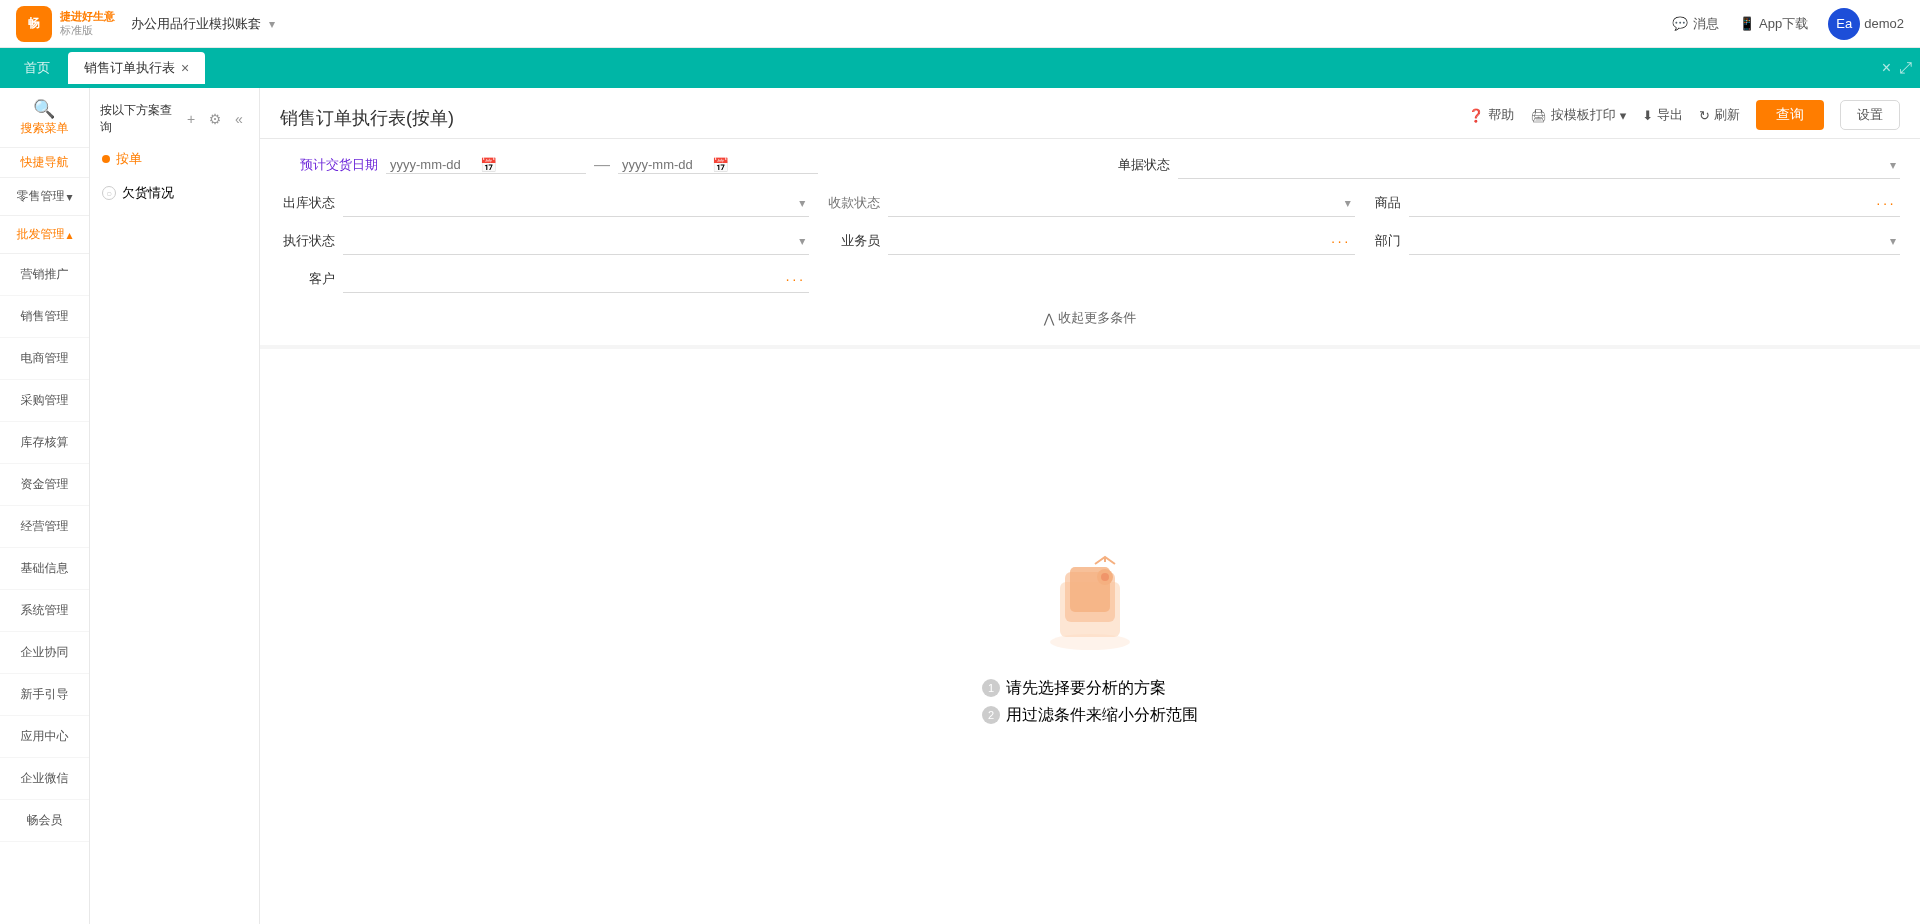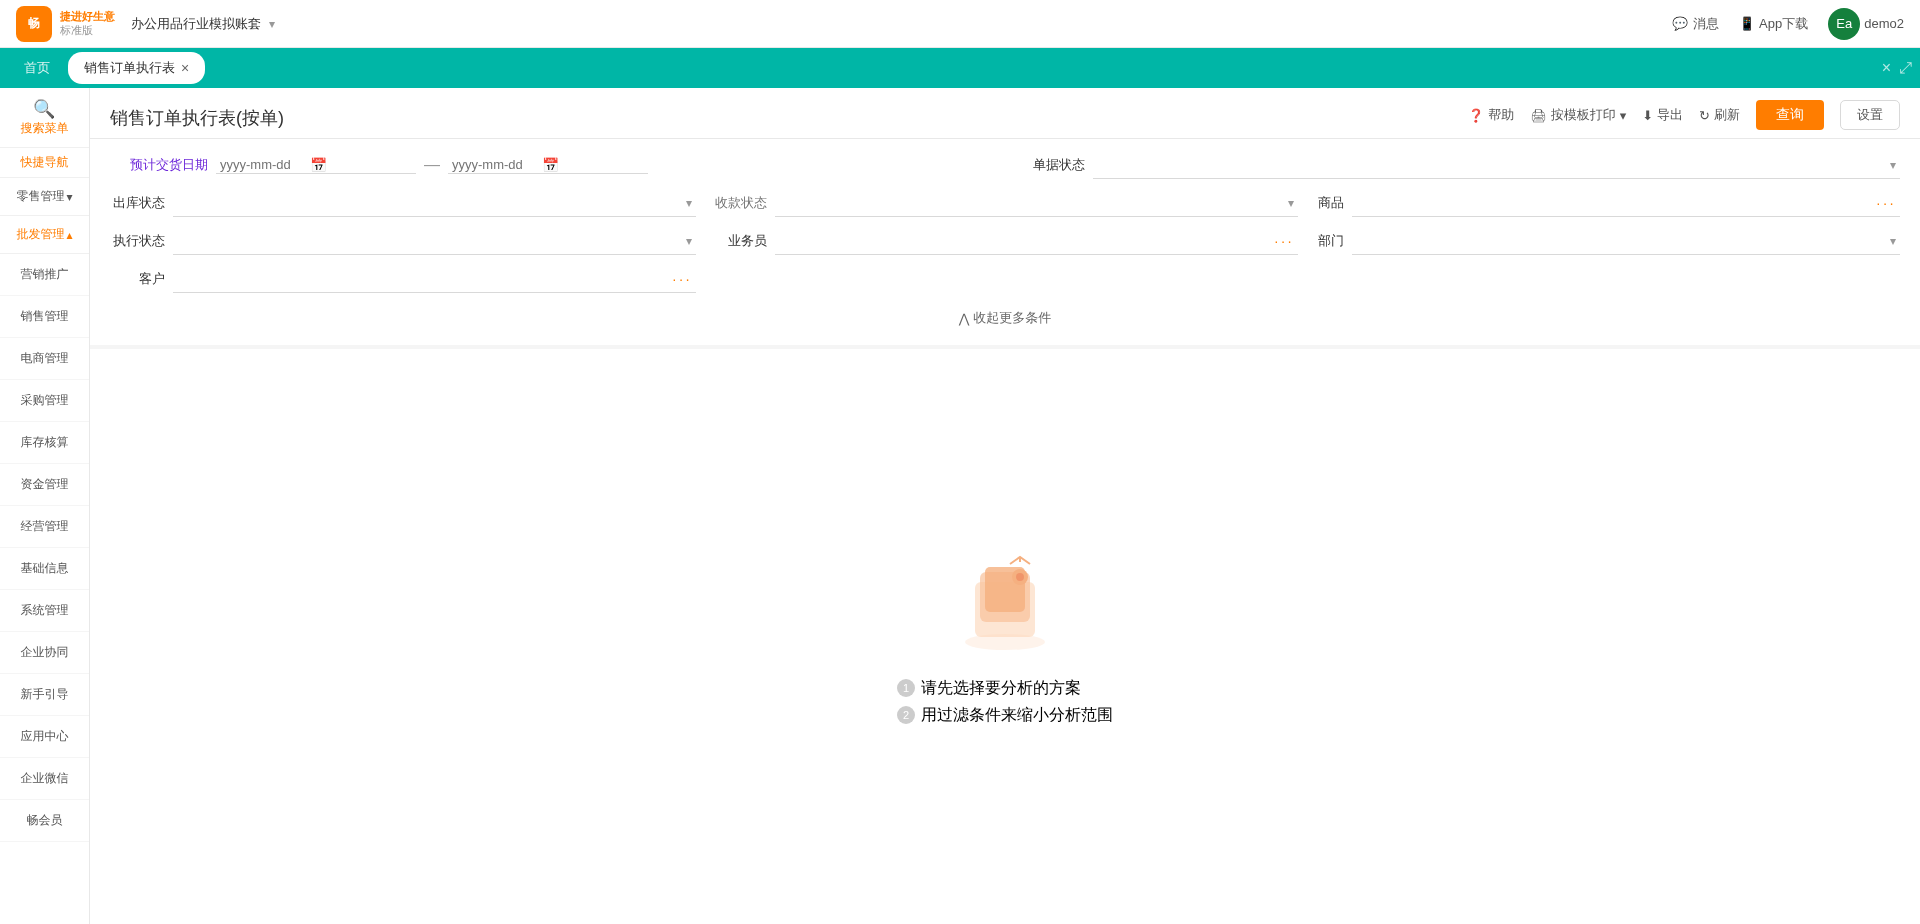--- a/index.html
+++ b/index.html
@@ -13,21 +13,21 @@
       align-items: center;
       justify-content: space-between;
       padding: 0 16px;
       border-bottom: 1px solid #e8e8e8;
       flex-shrink: 0;
     }
     .topbar-left { display: flex; align-items: center; gap: 8px; }
     .topbar-logo { width: 36px; height: 36px; background: #ff7d00; border-radius: 8px; display: flex; align-items: center; justify-content: center; color: #fff; font-size: 12px; font-weight: bold; }
     .topbar-right { display: flex; align-items: center; gap: 20px; }
     .topbar-right-item { display: flex; align-items: center; gap: 4px; font-size: 13px; color: #555; cursor: pointer; }
-    .topbar-avatar { width: 32px; height: 32px; border-radius: 50%; background: #15803d; display: flex; align-items: center; justify-content: center; color: #fff; font-size: 13px; }
+    .topbar-avatar { width: 32px; height: 32px; border-radius: 50%; background: #1d4ed8; display: flex; align-items: center; justify-content: center; color: #fff; font-size: 13px; }
 
     
     .navtabs {
       height: 40px;
       background: #00b6a6;
       display: flex;
       align-items: center;
       padding: 0 8px;
       flex-shrink: 0;
       gap: 2px;
@@ -40,21 +40,20 @@
       font-size: 13px;
       color: rgba(255,255,255,0.85);
       cursor: pointer;
       border-radius: 4px 4px 0 0;
       gap: 6px;
     }
     .navtab.active {
       background: #fff;
       color: #333;
       font-weight: 500;
-      border-radius: 14px;
     }
     .navtab-close { font-size: 14px; color: #666; }
     .navtabs-spacer { flex: 1; }
     .navtabs-right { display: flex; align-items: center; gap: 8px; }
     .navtab-window-btn { font-size: 16px; color: rgba(255,255,255,0.7); cursor: pointer; }
 
     
     .main-layout {
       display: flex;
       flex: 1;
@@ -358,20 +357,40 @@
     <div class="sidebar-item">
       <span>企业微信</span>
     </div>
     <div class="sidebar-item">
       <span>畅会员</span>
     </div>
   </div>
 
   <div class="inner-layout">
 
+    <div class="left-panel">
+      <div class="left-panel-header">
+        <span class="left-panel-title">按以下方案查询</span>
+        <div class="left-panel-icons">
+          <span class="left-panel-icon">+</span>
+          <span class="left-panel-icon">⚙</span>
+          <span class="left-panel-icon">«</span>
+        </div>
+      </div>
+      <div class="left-panel-item active">
+        <div class="left-panel-item-dot-filled"></div>
+        <span>按单</span>
+      </div>
+      <div class="left-panel-item">
+        <div style="width:14px;height:14px;border-radius:50%;border:1px solid #ccc;display:flex;align-items:center;justify-content:center">
+          <span style="font-size:10px;color:#ccc">○</span>
+        </div>
+        <span>欠货情况</span>
+      </div>
+    </div>
 
     <div class="page-content">
 
       <div class="page-header">
         <h2 class="page-title">销售订单执行表(按单)</h2>
         <div class="page-header-actions">
           <div class="page-action-btn">
             <span>❓</span>
             <span>帮助</span>
           </div>

